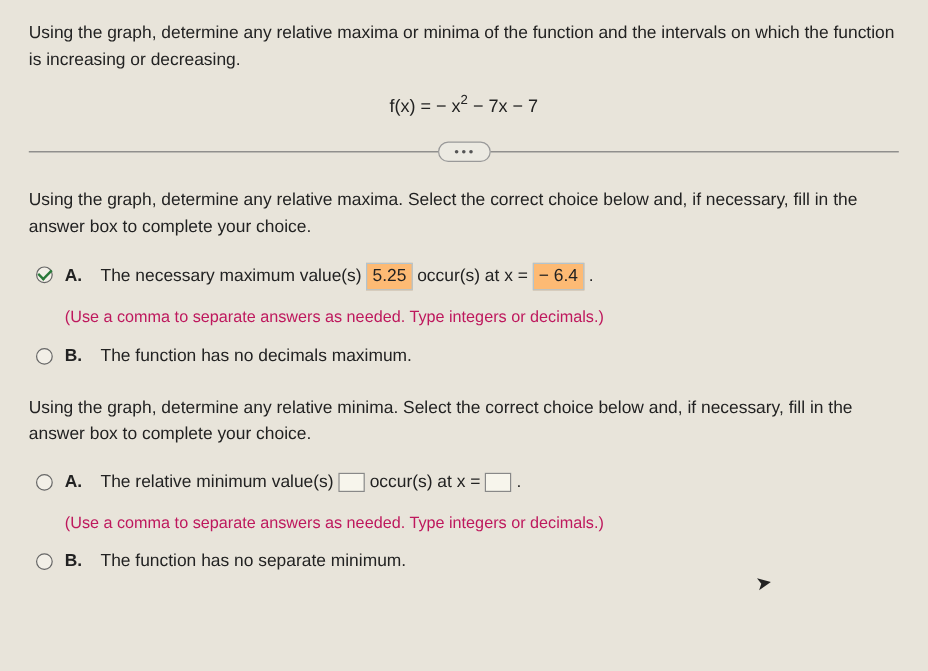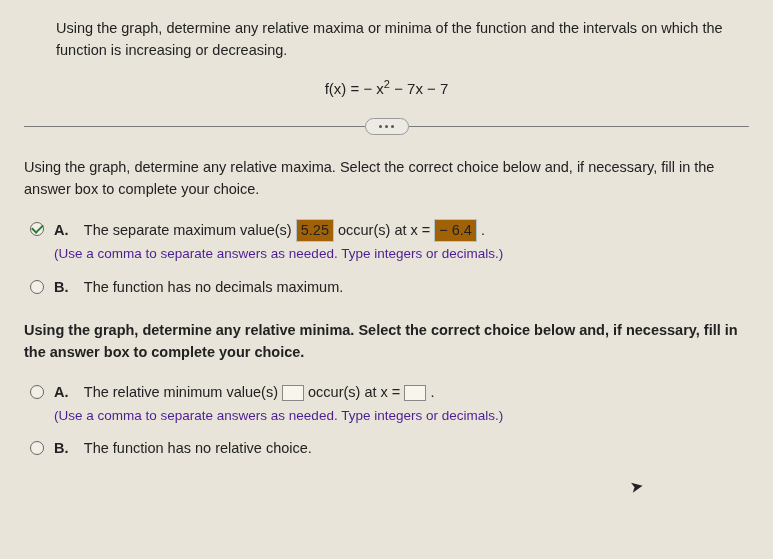--- a/index.html
+++ b/index.html
@@ -7,21 +7,21 @@
     font-family: Arial, Helvetica, sans-serif;
     background: #e8e4da;
     width: 773px;
     height: 559px;
     padding: 18px 24px;
     color: #222;
     font-size: 14.5px;
     line-height: 1.5;
     position: relative;
   }
-  .intro { margin-bottom: 14px; margin-left: 32px; }
+  .intro { margin-bottom: 14px; }
   .formula { margin: 8px 0 18px 0; font-size: 15px; text-align: center; }
   .formula sup { font-size: 11px; vertical-align: super; }
   .divider-row {
     display: flex;
     align-items: center;
     margin-bottom: 22px;
   }
   .hr-line {
     flex: 1;
     height: 1px;
@@ -67,37 +67,37 @@
     background: #f2efe7;
   }
   .radio.checked-tick::after {
     content: "";
     width: 9px; height: 5px;
     border-left: 2.5px solid #2a7a3a;
     border-bottom: 2.5px solid #2a7a3a;
     transform: rotate(-45deg);
     margin-top: -3px;
   }
-  .hint { font-size: 13.5px; color: #4c1d95; margin-top: 2px; }
+  .hint { font-size: 13.5px; color: #be185d; margin-top: 12px; }
   .filled-box {
     display: inline-block;
-    background: #a16207;
+    background: #fdba74;
     padding: 0 4px;
     border: 1px solid #b0c4d0;
     min-width: 30px;
     text-align: right;
   }
   .empty-box {
     display: inline-block;
     width: 22px; height: 16px;
     border: 1px solid #888;
     background: #f7f5ec;
     vertical-align: middle;
   }
-  .section2 { margin-top: 22px; font-weight: bold; }
+  .section2 { margin-top: 22px; }
   .cursor {
     position: absolute;
     right: 130px;
     bottom: 60px;
     font-size: 16px;
     transform: rotate(-10deg);
     pointer-events: none;
   }
 </style>
 </head>
@@ -118,21 +118,21 @@
   </div>
   <div class="hr-line"></div>
 </div>
 
 <div class="prompt">Using the graph, determine any relative maxima. Select the correct choice below and, if necessary, fill in the answer box to complete your choice.</div>
 
 <div class="option-row">
   <div class="radio checked-tick"></div>
   <div class="option-body">
     <span class="option-label">A.</span>
-    <span>The separate maximum value(s) </span>
+    <span>The necessary maximum value(s) </span>
     <span class="filled-box">5.25</span>
     <span> occur(s) at x = </span>
     <span class="filled-box">− 6.4</span>
     <span> .</span>
     <div class="hint">(Use a comma to separate answers as needed. Type integers or decimals.)</div>
   </div>
 </div>
 
 <div class="option-row">
   <div class="radio"></div>
@@ -154,17 +154,17 @@
     <span class="empty-box"></span>
     <span> .</span>
     <div class="hint">(Use a comma to separate answers as needed. Type integers or decimals.)</div>
   </div>
 </div>
 
 <div class="option-row">
   <div class="radio"></div>
   <div class="option-body">
     <span class="option-label">B.</span>
-    <span>The function has no relative choice.</span>
+    <span>The function has no separate minimum.</span>
   </div>
 </div>
 
 <div class="cursor">➤</div>
 
 </body></html>

